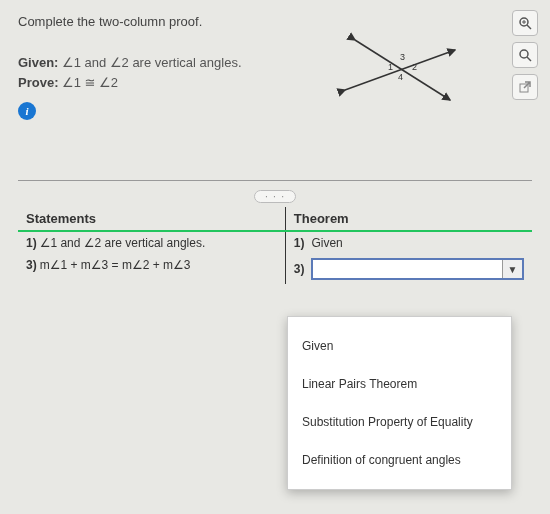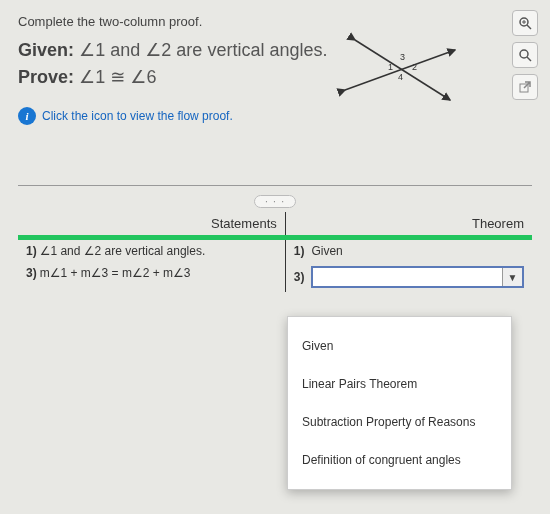--- a/index.html
+++ b/index.html
@@ -1,56 +1,55 @@
 <!DOCTYPE html>
 <html><head>
 <meta charset="utf-8">
 <style>
 *{box-sizing:border-box;margin:0;padding:0}
 body{width:550px;height:514px;background:#e8e8e4;font-family:Arial,sans-serif;font-size:12px;color:#333;overflow:hidden;position:relative}
 .page{padding:14px 18px;position:relative}
-.title{font-size:13px;color:#444;margin-bottom:8px}
-.given-prove{font-size:18px;color:#555;line-height:1.5;margin-bottom:16px}
+.title{font-size:13px;color:#444;margin-bottom:24px}
+.given-prove{font-size:13px;color:#555;line-height:1.5;margin-bottom:10px}
 .given-prove b{color:#444}
 .info-row{display:flex;align-items:center;gap:6px;margin-bottom:60px}
 .info-icon{width:18px;height:18px;background:#1976d2;border-radius:50%;color:#fff;display:flex;align-items:center;justify-content:center;font-weight:bold;font-style:italic;font-size:11px;font-family:Georgia,serif}
 .info-text{color:#1565c0;font-size:12px}
 .diagram{position:absolute;top:30px;right:90px;width:120px;height:80px}
 .diagram svg{overflow:visible}
 .tools{position:absolute;top:10px;right:12px;display:flex;flex-direction:column;gap:6px}
 .tool{width:26px;height:26px;border:1px solid #bbb;border-radius:4px;background:#f5f5f3;display:flex;align-items:center;justify-content:center;color:#555;font-size:14px}
 .ellipsis{text-align:center;margin:8px 0 4px}
 .ellipsis span{border:1px solid #bbb;border-radius:10px;padding:0 10px;color:#888;font-size:10px;letter-spacing:1px;background:#f5f5f3}
 .table{width:100%;border-collapse:collapse}
-.table th{border-bottom:5px solid #22c55e;padding:4px 8px;font-weight:normal;font-size:13px;text-align:right}
+.table th{border-bottom:2px solid #22c55e;padding:4px 8px;font-weight:bold;font-size:13px;text-align:left}
 .table td{padding:4px 8px;vertical-align:top;font-size:12px}
 .col-s{width:52%;border-right:1px solid #333}
 .reason-cell{display:flex;align-items:center;gap:4px}
 .num{font-weight:bold;margin-right:3px}
 .sel{border:1px solid #7aa;background:#d8e8e4;padding:2px 6px;flex:1;font-size:12px}
 .dd{border:2px solid #5b7ab8;background:#fff;flex:1;height:22px;position:relative}
 .dd-arrow{position:absolute;right:0;top:0;bottom:0;width:20px;border-left:1px solid #999;display:flex;align-items:center;justify-content:center;color:#444;background:#eee;font-size:10px}
 .menu{position:absolute;right:38px;top:316px;width:225px;background:#fff;border:1px solid #ccc;box-shadow:0 3px 10px rgba(0,0,0,.25);padding:10px 0}
 .menu-item{padding:12px 14px;font-size:12px;color:#333}
 .hr{border:none;border-top:1px solid #999;margin:0}
 </style>
 </head>
 <body>
 
 <div class="page">
   <div class="title">Complete the two-column proof.</div>
   <div class="given-prove">
     <b>Given:</b>
     <span>∠1 and ∠2 are vertical angles.</span><br>
     <b>Prove:</b>
-    <span>∠1 ≅ ∠6</span>
+    <span>∠1 ≅ ∠2</span>
   </div>
   <div class="info-row">
     <div class="info-icon">i</div>
-    <div class="info-text">Click the icon to view the flow proof.</div>
   </div>
 
   <div class="diagram">
     <svg width="120" height="80">
       <defs>
         <marker id="ah" markerWidth="6" markerHeight="6" refX="5" refY="3" orient="auto">
           <path d="M0,0 L6,3 L0,6 Z" fill="#333"></path>
         </marker>
       </defs>
       <line x1="5" y1="60" x2="115" y2="20" stroke="#333" stroke-width="1.5" marker-end="url(#ah)" marker-start="url(#ah)"></line>
@@ -114,15 +113,15 @@
             </div>
           </td>
     </tr>
   </tbody>
     </table>
 </div>
 
 <div class="menu">
   <div class="menu-item">Given</div>
   <div class="menu-item">Linear Pairs Theorem</div>
-  <div class="menu-item">Subtraction Property of Reasons</div>
+  <div class="menu-item">Substitution Property of Equality</div>
   <div class="menu-item">Definition of congruent angles</div>
 </div>
 
 </body></html>

